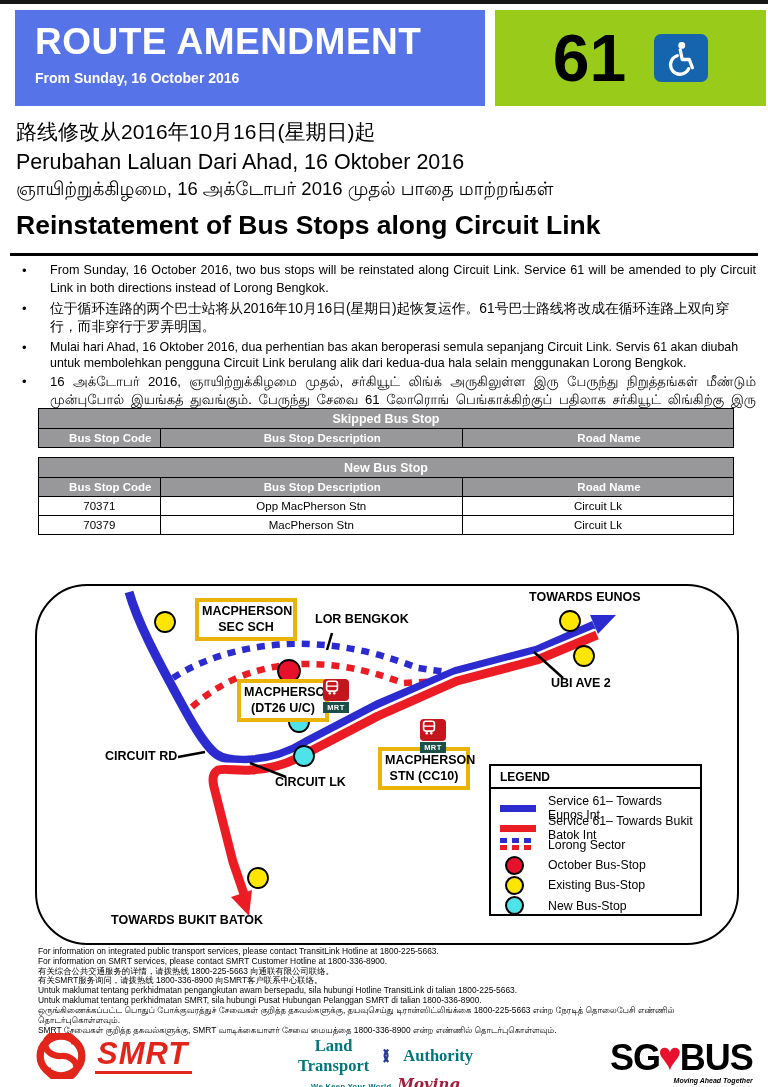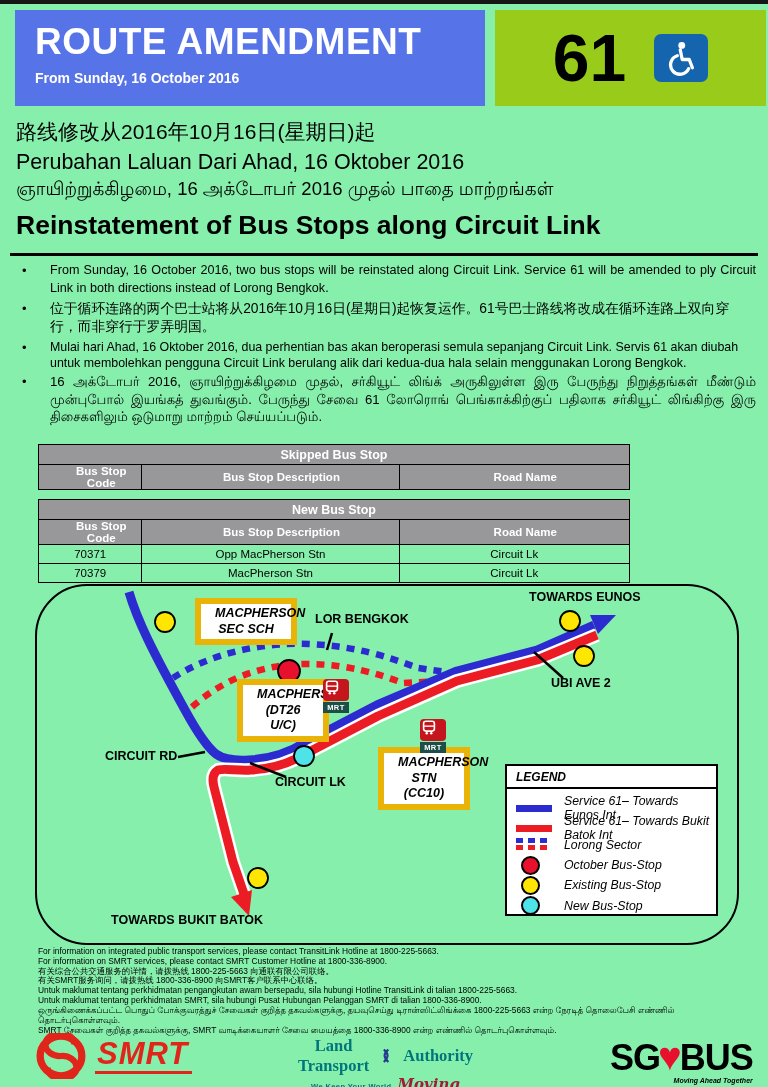--- a/index.html
+++ b/index.html
@@ -1,16 +1,16 @@
 <!DOCTYPE html>
 <html><head>
 <meta charset="utf-8">
 <style>
   html,body{margin:0;padding:0;background:#e8e8e8;}
-  #page{position:relative;width:768px;height:1087px;background:#86efac;overflow:hidden;
+  #page{position:relative;width:768px;height:1087px;background:#ffffff;overflow:hidden;
         font-family:"Liberation Sans", sans-serif;color:#000;}
   
   .top-strip{position:absolute;left:0;top:0;width:768px;height:4px;background:#161616;}
   
   .banner-blue{position:absolute;left:15px;top:10px;width:470px;height:96px;background:#5673E8;
                box-sizing:border-box;padding:13px 0 0 20px;}
   .banner-title{font-size:37px;font-weight:bold;color:#fff;letter-spacing:.5px;line-height:1.05;}
   .banner-sub{font-size:14px;font-weight:bold;color:#fff;margin-top:8px;}
   .banner-green{position:absolute;left:495px;top:10px;width:271px;height:96px;background:#99CC1A;
                 display:flex;align-items:center;justify-content:center;gap:28px;}
@@ -26,40 +26,40 @@
   .divider{position:absolute;left:10px;top:253px;width:748px;height:3px;background:#000;}
   
   .bullets{position:absolute;left:16px;top:262px;width:740px;}
   .bullet{display:grid;grid-template-columns:34px 1fr;margin-bottom:2px;}
   .bullet .mark{padding-left:6px;font-size:13px;line-height:1.4;}
   .bt-en{font-size:12.6px;line-height:1.42;text-align:justify;}
   .bt-zh{font-size:13.8px;line-height:1.34;}
   .bt-ms{font-size:12.4px;line-height:1.3;}
   .bt-ta{font-size:13.2px;line-height:1.33;text-align:justify;}
   
-  .tables{position:absolute;left:38px;top:444px;width:592px;}
+  .tables{position:absolute;left:38px;top:408px;width:696px;}
   table.bus{width:100%;border-collapse:collapse;table-layout:fixed;margin-bottom:9px;}
   table.bus td{border:1px solid #000;text-align:center;vertical-align:middle;height:18px;
                font-size:11.5px;padding:0 2px;overflow:hidden;}
   table.bus .t-title td{background:#98989A;color:#fff;font-weight:bold;font-size:12.5px;height:19px;}
   table.bus .t-head td{background:#98989A;color:#fff;font-weight:bold;padding-left:24px;}
   
   .map{position:absolute;left:35px;top:584px;width:700px;height:357px;border:2px solid #000;
        border-radius:52px;box-sizing:content-box;}
   .map svg{position:absolute;left:0;top:0;}
   .map-label{position:absolute;font-weight:bold;font-size:12.5px;white-space:nowrap;}
-  .map-box{position:absolute;background:#fff;border:6px solid #eab308;font-weight:bold;font-size:12.5px;
-           text-align:center;line-height:1.25;padding:2px 14px;box-sizing:border-box;font-style:italic;}
+  .map-box{position:absolute;background:#fff;border:4px solid #eab308;font-weight:bold;font-size:12.5px;
+           text-align:center;line-height:1.25;padding:2px 3px;box-sizing:border-box;}
   .mrt-icon{position:absolute;width:26px;}
   .mrt-top{height:22px;background:#C4161C;border-radius:4px;display:flex;align-items:center;justify-content:center;}
   .mrt-bottom{margin-top:1px;height:11px;background:#1C4F47;color:#fff;font-size:7.5px;font-weight:bold;
               text-align:center;line-height:11px;letter-spacing:.5px;}
   
-  .legend{position:absolute;left:468px;top:178px;width:213px;height:152px;border:2.5px solid #000;
-          background:#fff;box-sizing:border-box;font-style:italic;}
+  .legend{position:absolute;left:452px;top:178px;width:213px;height:152px;border:2.5px solid #000;
+          background:#fff;box-sizing:border-box;}
   .legend-title{font-size:12px;font-weight:bold;padding:4px 0 3px 9px;border-bottom:2.5px solid #000;}
   .legend-items{padding-top:5px;}
   .leg-row{display:grid;grid-template-columns:48px 1fr;align-items:center;height:20.3px;padding-left:9px;}
   .leg-label{font-size:12.3px;}
   .sw-line{width:36px;height:7px;}
   .sw-dots{width:34px;}
   .sw-dots div{height:5px;margin-bottom:2px;}
   .sw-circ{width:19px;height:19px;border-radius:50%;border:2px solid #000;margin-left:5px;box-sizing:border-box;}
   
   .finfo{position:absolute;left:38px;top:947px;width:700px;}

